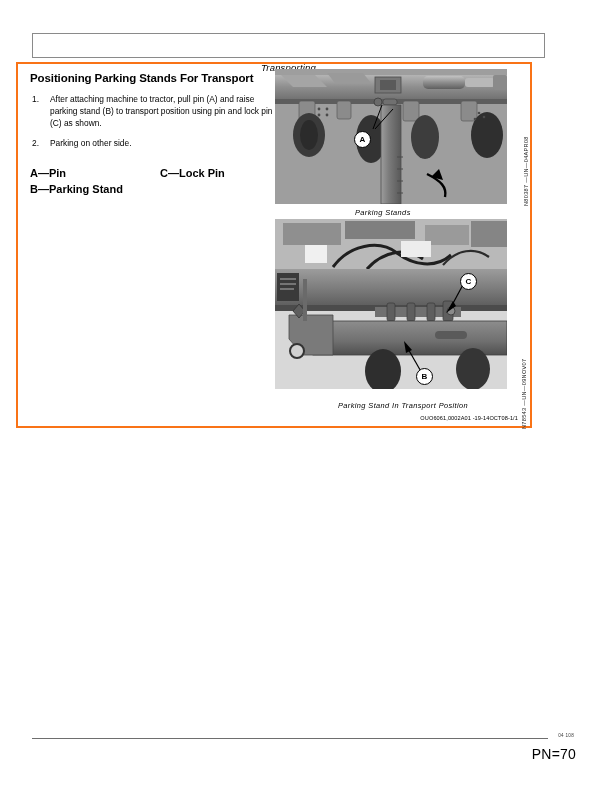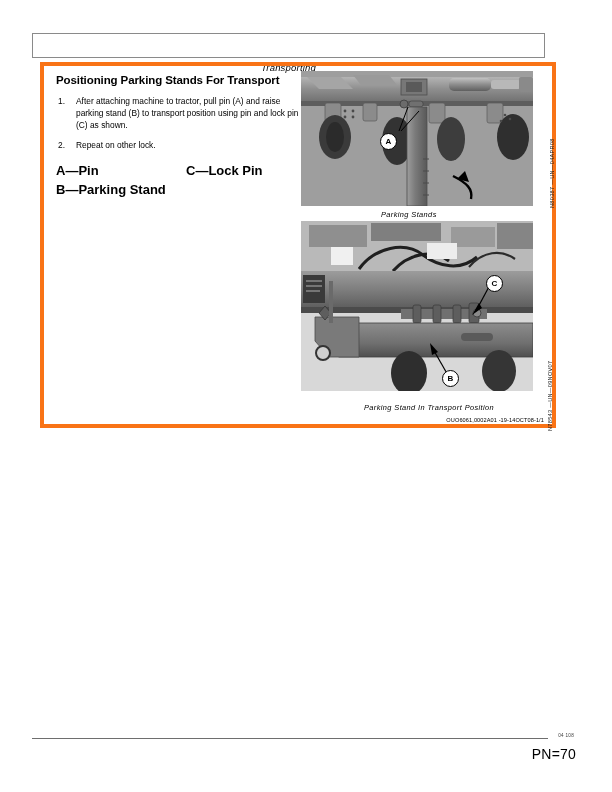--- a/index.html
+++ b/index.html
@@ -35,25 +35,25 @@
     font-style: italic;
     font-size: 9.5px;
     letter-spacing: 0.2px;
     color: #000;
     margin-top: 44px;
   }
 
   
   .content-box {
     position: absolute;
-    left: 40px;
+    left: 16px;
     top: 62px;
     width: 516px;
     height: 366px;
-    border: 4px solid #f97316;
+    border: 2px solid #f97316;
     box-sizing: border-box;
   }
 
   
   .text-col {
     position: absolute;
     left: 12px;
     top: 8px;
     width: 252px;
   }
@@ -79,23 +79,23 @@
   ol.steps li .num {
     position: absolute;
     left: 2px;
     top: 0;
     width: 14px;
     text-align: left;
     font-size: 8.4px;
   }
 
   .legend {
-    margin-top: 10px;
+    margin-top: 16px;
     position: relative;
-    font-size: 13px;
+    font-size: 11px;
     font-weight: bold;
     line-height: 1.45;
   }
   .legend-col-left { width: 130px; }
   .legend-col-right {
     position: absolute;
     left: 130px;
     top: 0;
   }
   .legend-item { white-space: nowrap; }
@@ -219,21 +219,21 @@
     <div class="text-col">
       <h1 class="section-title">Positioning Parking Stands For Transport</h1>
 
       <ol class="steps">
         <li>
           <span class="num">1.</span>
           <span>After attaching machine to tractor, pull pin (A) and raise parking stand (B) to transport position using pin and lock pin (C) as shown.</span>
         </li>
         <li>
           <span class="num">2.</span>
-          <span>Repeat on other lock.</span>
+          <span>Parking on other side.</span>
         </li>
       </ol>
 
       <div class="legend">
         <div class="legend-col-left">
           <div class="legend-item">A—Pin</div>
           <div class="legend-item">B—Parking Stand</div>
         </div>
         <div class="legend-col-right">
           <div class="legend-item">C—Lock Pin</div>

